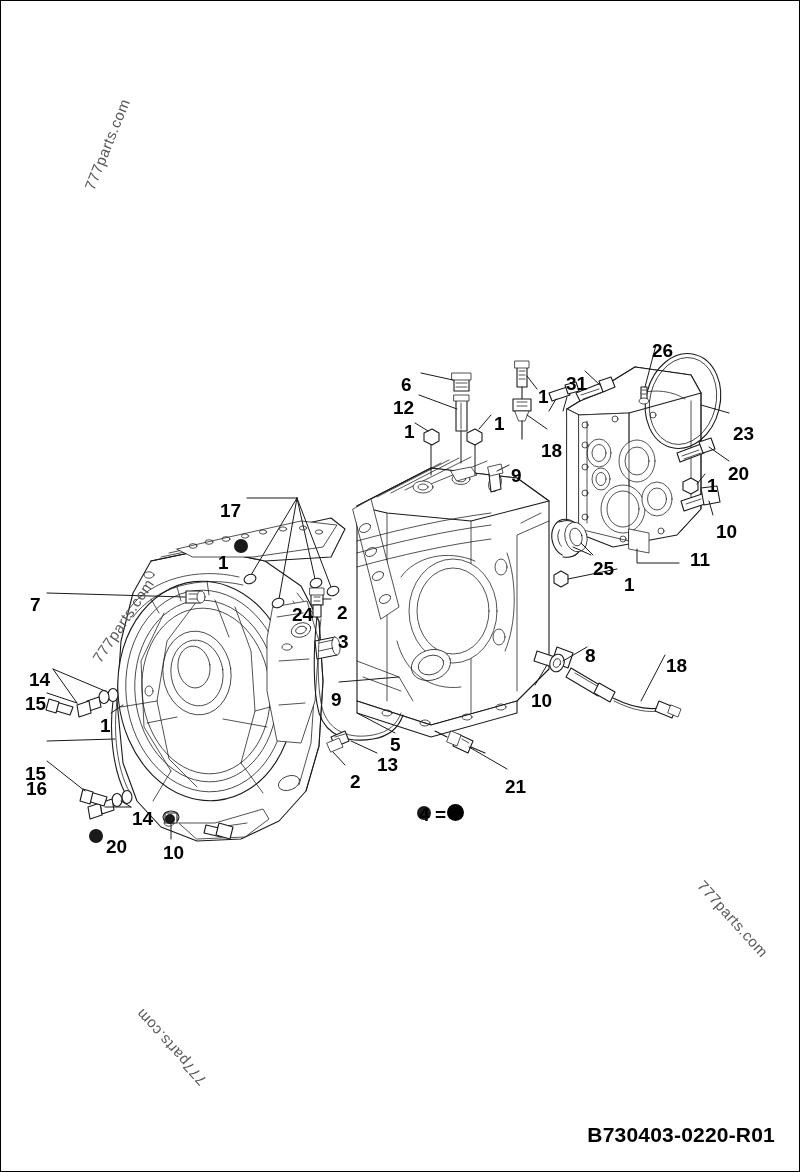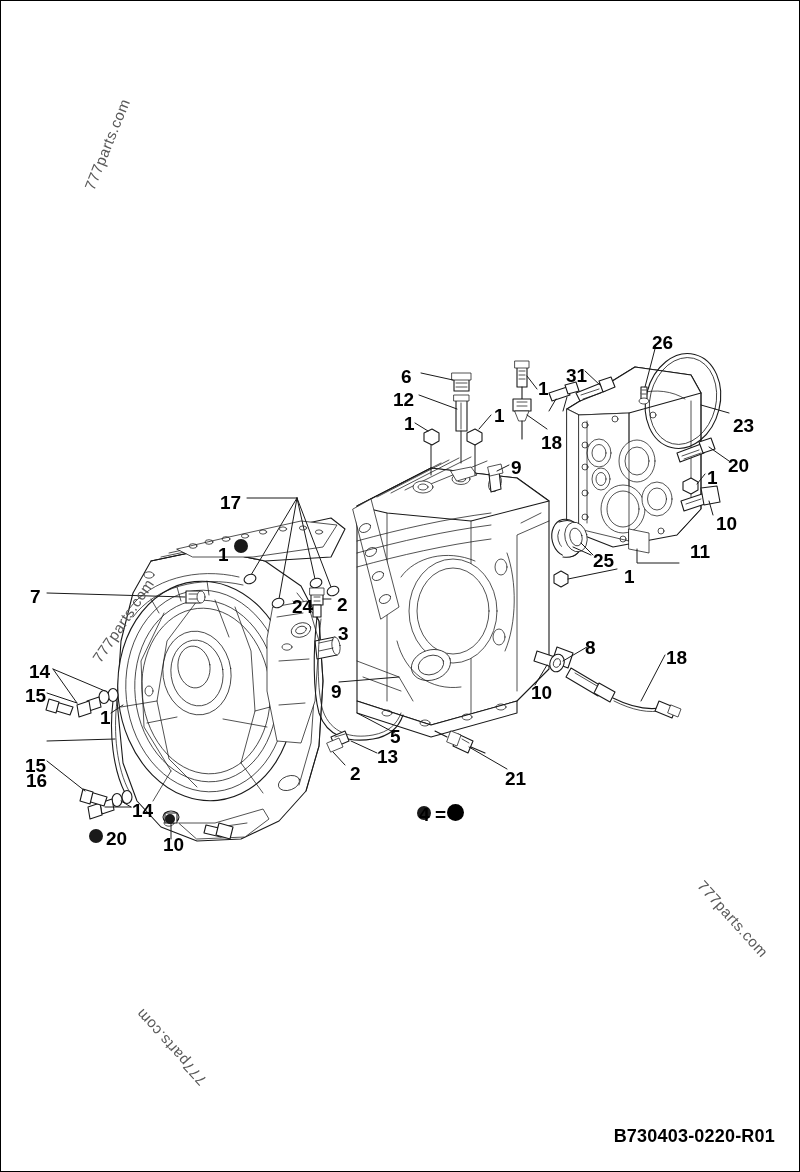--- a/index.html
+++ b/index.html
@@ -1,21 +1,21 @@
 <!DOCTYPE html>
 <html><head>
 <meta charset="utf-8">
 <style>
   html,body{margin:0;padding:0;background:#fff;}
   body{width:800px;height:1172px;font-family:"Liberation Sans",sans-serif;overflow:hidden;}
   #page{position:relative;width:800px;height:1172px;background:#fff;box-sizing:border-box;border:1.5px solid #000;}
   #art{position:absolute;left:0;top:0;width:800px;height:1172px;}
-  .lbl{position:absolute;font-family:"Liberation Sans",sans-serif;font-weight:bold;font-size:19px;color:#000;line-height:1;white-space:nowrap;}
+  .lbl{position:absolute;font-family:"Liberation Sans",sans-serif;font-weight:bold;font-size:19px;color:#000;line-height:1;white-space:nowrap;margin-top:8px;}
   .wm{position:absolute;font-family:"Liberation Sans",sans-serif;font-size:15px;color:#595959;white-space:nowrap;letter-spacing:.5px;}
-  #partno{position:absolute;right:24px;bottom:24px;font-size:18px;font-weight:bold;color:#000;letter-spacing:.2px;}
+  #partno{position:absolute;right:24px;bottom:24px;font-size:21px;font-weight:bold;color:#000;letter-spacing:.2px;}
   .legend{position:absolute;font-weight:bold;font-size:19px;}
   .dot{position:absolute;border-radius:50%;background:#000;}
 </style>
 </head>
 <body>
 
 <div id="page">
 
   <svg id="art" viewBox="0 0 800 1172" xmlns="http://www.w3.org/2000/svg">
     <defs>

